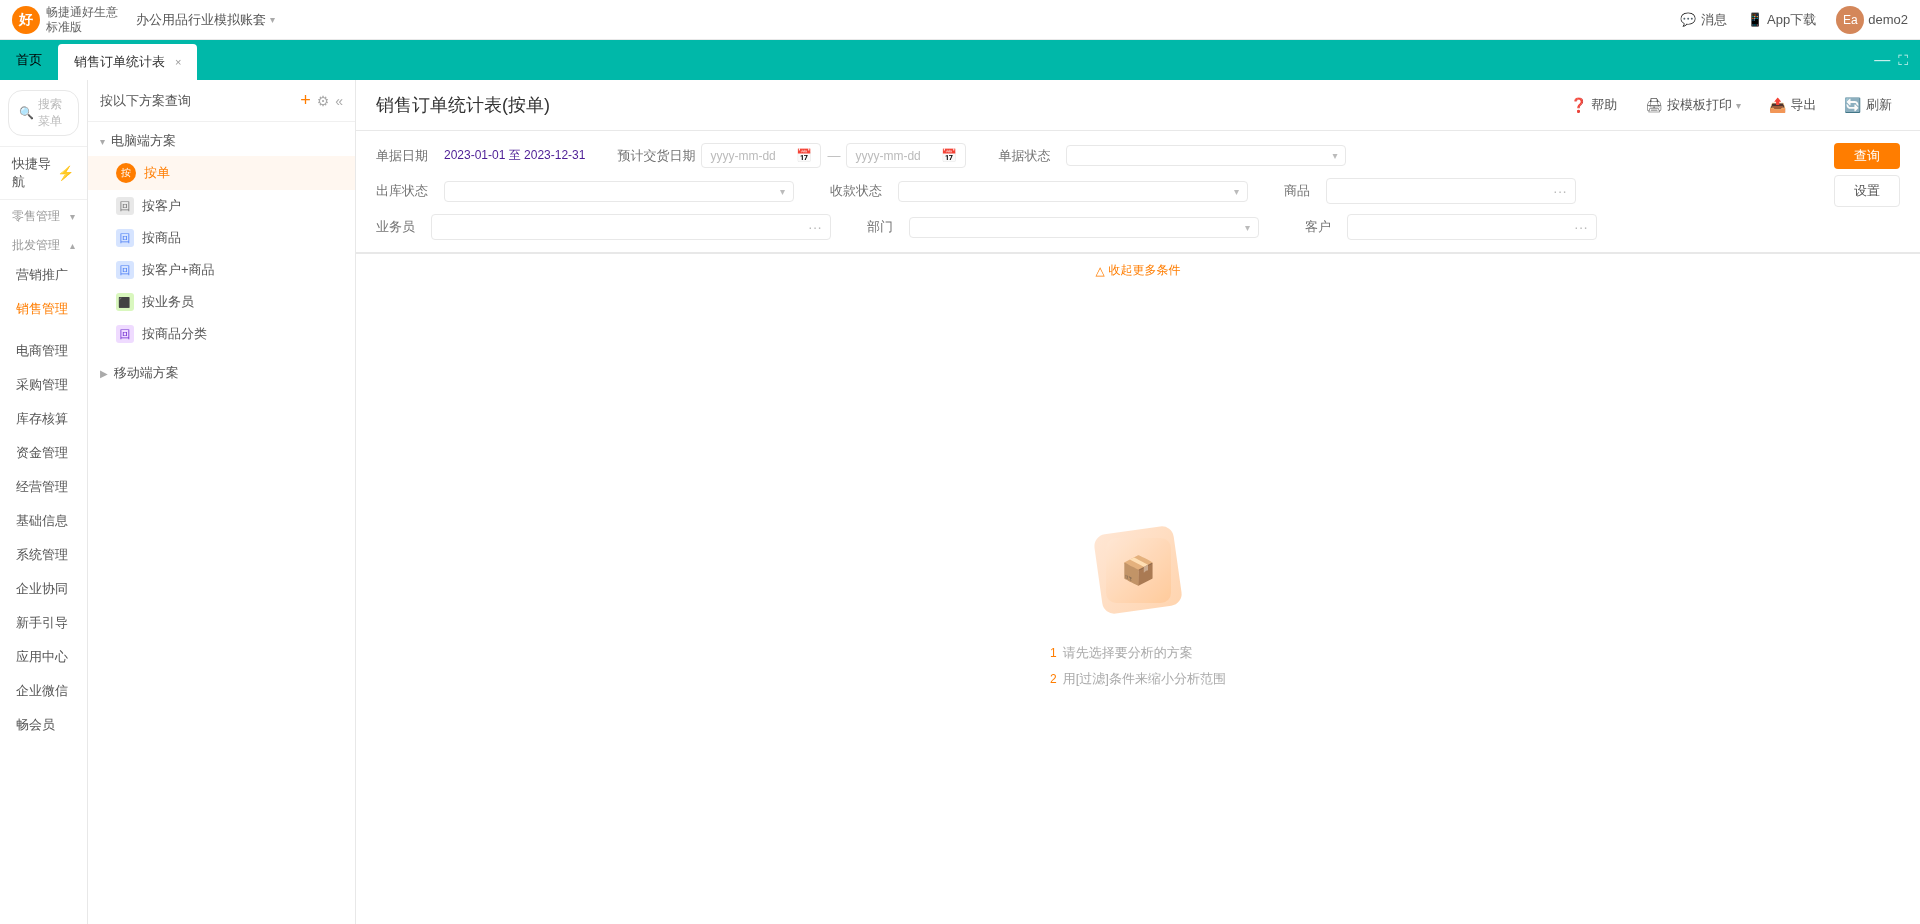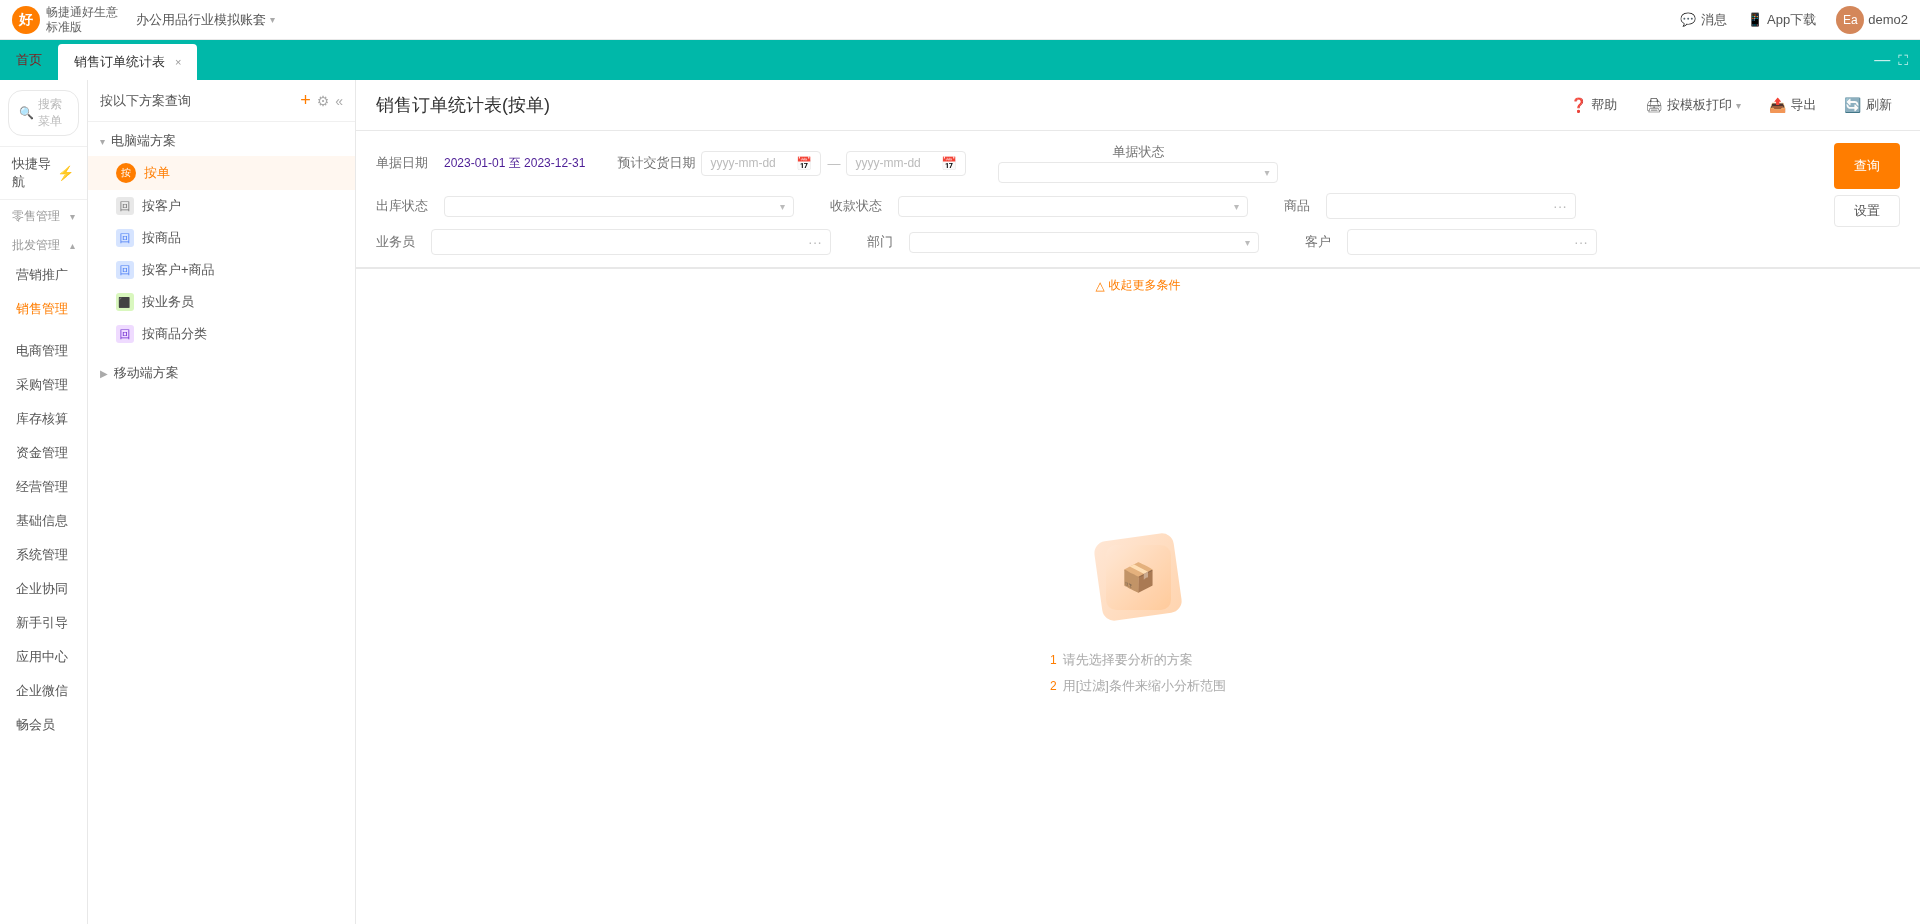--- a/index.html
+++ b/index.html
@@ -12,21 +12,21 @@
     .logo-icon { width: 28px; height: 28px; background: #ff7d00; border-radius: 50%; display: flex; align-items: center; justify-content: center; color: #fff; font-size: 14px; font-weight: bold; }
     .logo-text { font-size: 12px; color: #666; line-height: 1.2; }
     .company-select { display: flex; align-items: center; gap: 4px; font-size: 13px; color: #555; cursor: pointer; margin-left: 10px; }
     .top-bar-right { display: flex; align-items: center; gap: 20px; }
     .top-bar-right-item { display: flex; align-items: center; gap: 4px; font-size: 13px; color: #555; cursor: pointer; }
     .avatar { width: 28px; height: 28px; border-radius: 50%; background: #d4875a; display: flex; align-items: center; justify-content: center; color: #fff; font-size: 12px; }
 
     
     .nav-tabs { background: #00b8a9; height: 40px; display: flex; align-items: center; padding: 0 0; flex-shrink: 0; }
     .nav-tab { height: 40px; display: flex; align-items: center; padding: 0 16px; cursor: pointer; color: rgba(255,255,255,0.85); font-size: 13px; gap: 6px; }
-    .nav-tab.home { color: #7f1d1d; }
+    .nav-tab.home { color: #000000; }
     .nav-tab.active { background: #fff; color: #333; border-radius: 4px 4px 0 0; margin-top: 4px; height: 36px; }
     .nav-tab .close-x { font-size: 11px; color: #999; cursor: pointer; margin-left: 4px; }
     .nav-tab-spacer { flex: 1; }
     .nav-tab-actions { display: flex; align-items: center; gap: 8px; padding: 0 12px; color: rgba(255,255,255,0.85); font-size: 16px; cursor: pointer; }
 
     
     .main-layout { display: flex; flex: 1; overflow: hidden; }
 
     
     .sidebar { width: 88px; background: #fff; border-right: 1px solid #e8e8e8; display: flex; flex-direction: column; overflow-y: auto; flex-shrink: 0; }
@@ -73,21 +73,21 @@
     .date-range-text { font-size: 12px; color: #4c1d95; }
     .filter-date-input-group { display: flex; align-items: center; gap: 6px; margin-left: 16px; }
     .date-input { border: 1px solid #e8e8e8; border-radius: 4px; padding: 4px 8px; font-size: 12px; color: #bbb; width: 120px; display: flex; align-items: center; justify-content: space-between; cursor: pointer; }
     .date-separator { color: #bbb; }
     .filter-select { border: 1px solid #e8e8e8; border-radius: 4px; padding: 4px 8px; font-size: 12px; color: #555; display: flex; align-items: center; justify-content: space-between; cursor: pointer; min-width: 160px; }
     .filter-select-wide { min-width: 280px; }
     .select-arrow { color: #bbb; font-size: 10px; }
     .filter-text-input { border: 1px solid #e8e8e8; border-radius: 4px; padding: 4px 8px; font-size: 12px; color: #bbb; min-width: 200px; display: flex; align-items: center; justify-content: space-between; cursor: pointer; }
     .ellipsis-btn { color: #bbb; font-size: 14px; cursor: pointer; }
     .collapse-bar { display: flex; align-items: center; justify-content: center; padding: 8px 0; cursor: pointer; color: #ff7d00; font-size: 12px; gap: 4px; border-top: 1px solid #e8e8e8; background: #fff; }
-    .btn-query { background: #ff7d00; color: #fff; border: none; border-radius: 4px; padding: 14px 20px; font-size: 13px; cursor: pointer; }
+    .btn-query { background: #ff7d00; color: #fff; border: none; border-radius: 4px; padding: 4px 20px; font-size: 13px; cursor: pointer; }
     .btn-settings { background: #fff; color: #555; border: 1px solid #e8e8e8; border-radius: 4px; padding: 6px 14px; font-size: 13px; cursor: pointer; }
 
     
     .empty-state { flex: 1; display: flex; flex-direction: column; align-items: center; justify-content: center; background: #fff; margin: 0; }
     .empty-tips { font-size: 13px; color: #aaa; line-height: 2; text-align: left; }
     .empty-tip-item { display: flex; align-items: flex-start; gap: 6px; }
     .tip-num { color: #ff7d00; font-size: 12px; margin-top: 1px; }
 
     .sidebar-search { padding: 10px 8px; border-bottom: 1px solid #f0f0f0; }
     .search-box { border: 1px solid #e8e8e8; border-radius: 14px; padding: 5px 10px; font-size: 12px; color: #bbb; display: flex; align-items: center; gap: 4px; cursor: pointer; }
@@ -319,21 +319,21 @@
                   <span style="color:#bbb;font-size:12px;">yyyy-mm-dd</span>
                   <span style="color:#ff7d00;font-size:13px;">📅</span>
                 </div>
                 <span class="date-separator">—</span>
                 <div class="date-input">
                   <span style="color:#bbb;font-size:12px;">yyyy-mm-dd</span>
                   <span style="color:#ff7d00;font-size:13px;">📅</span>
                 </div>
               </div>
 
-              <div style="display:flex;align-items:center;gap:1px;margin-left:16px;flex-direction:column;">
+              <div style="display:flex;align-items:center;gap:16px;margin-left:16px;">
                 <span class="filter-label">单据状态</span>
                 <div class="filter-select filter-select-wide">
                   <span style="color:#bbb;font-size:12px;"> </span>
                   <span class="select-arrow">▾</span>
                 </div>
               </div>
             </div>
 
             <div class="filter-row">
               <span class="filter-label">出库状态</span>

